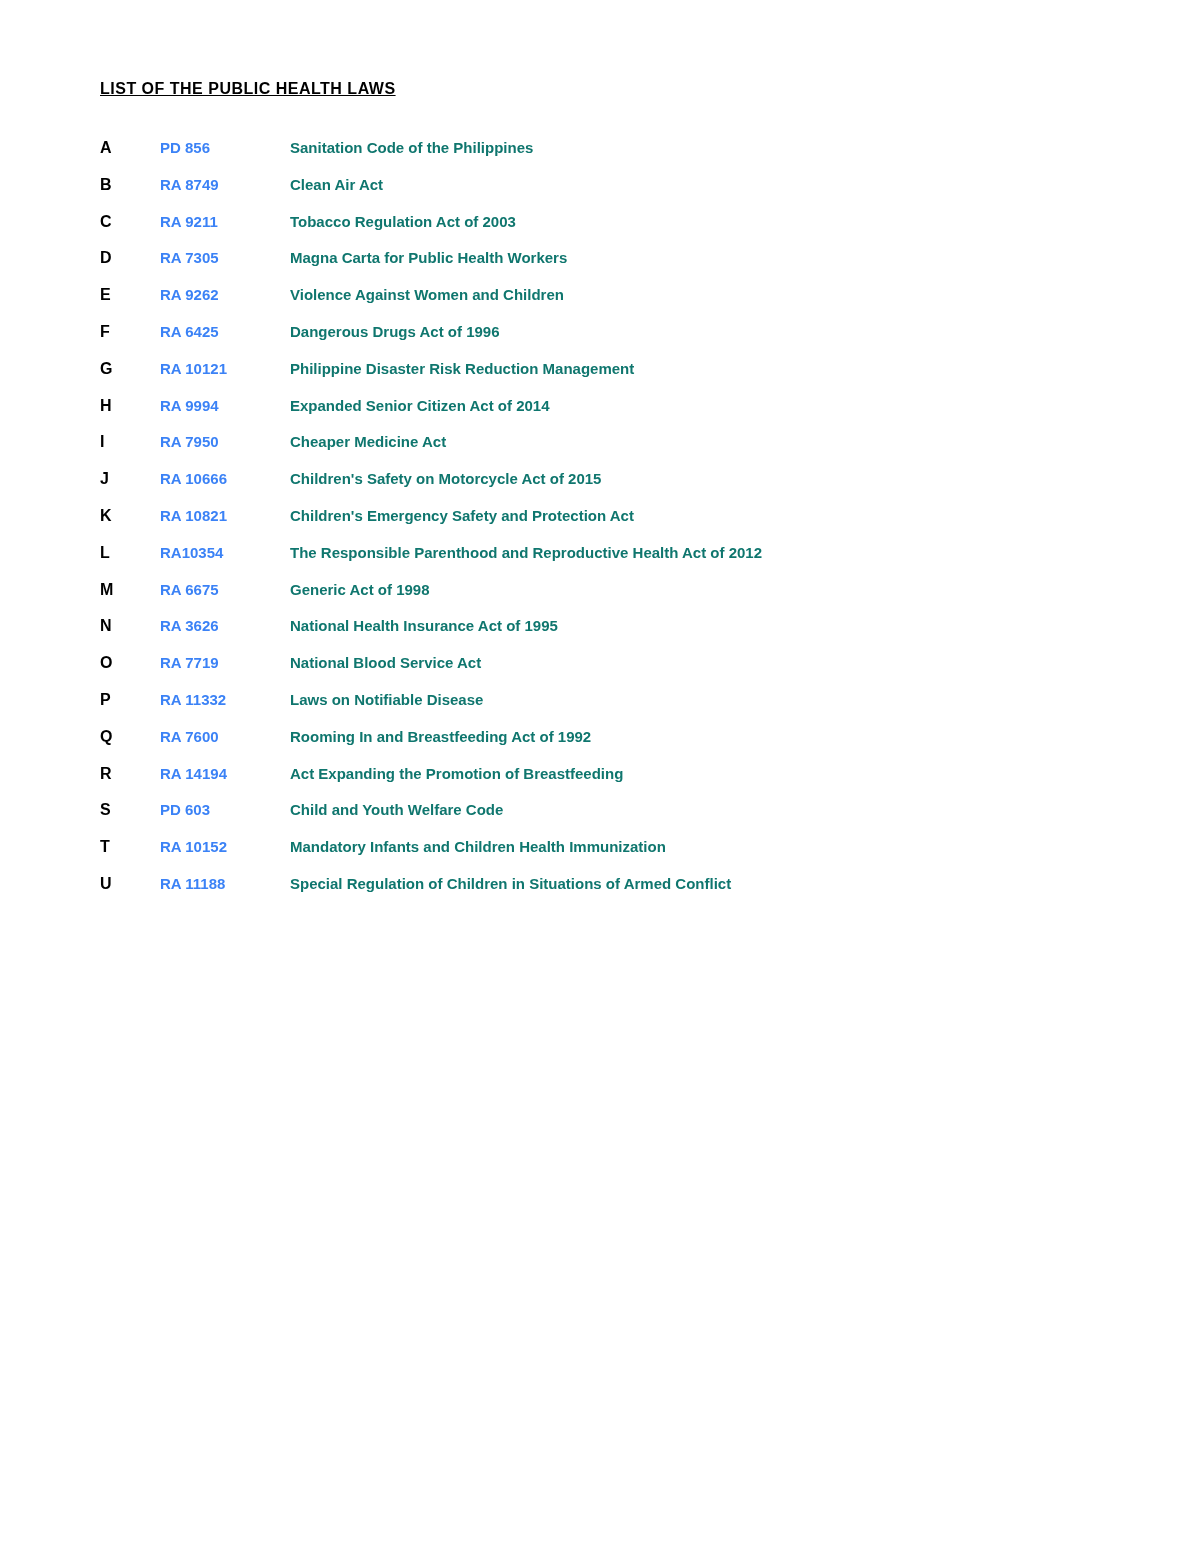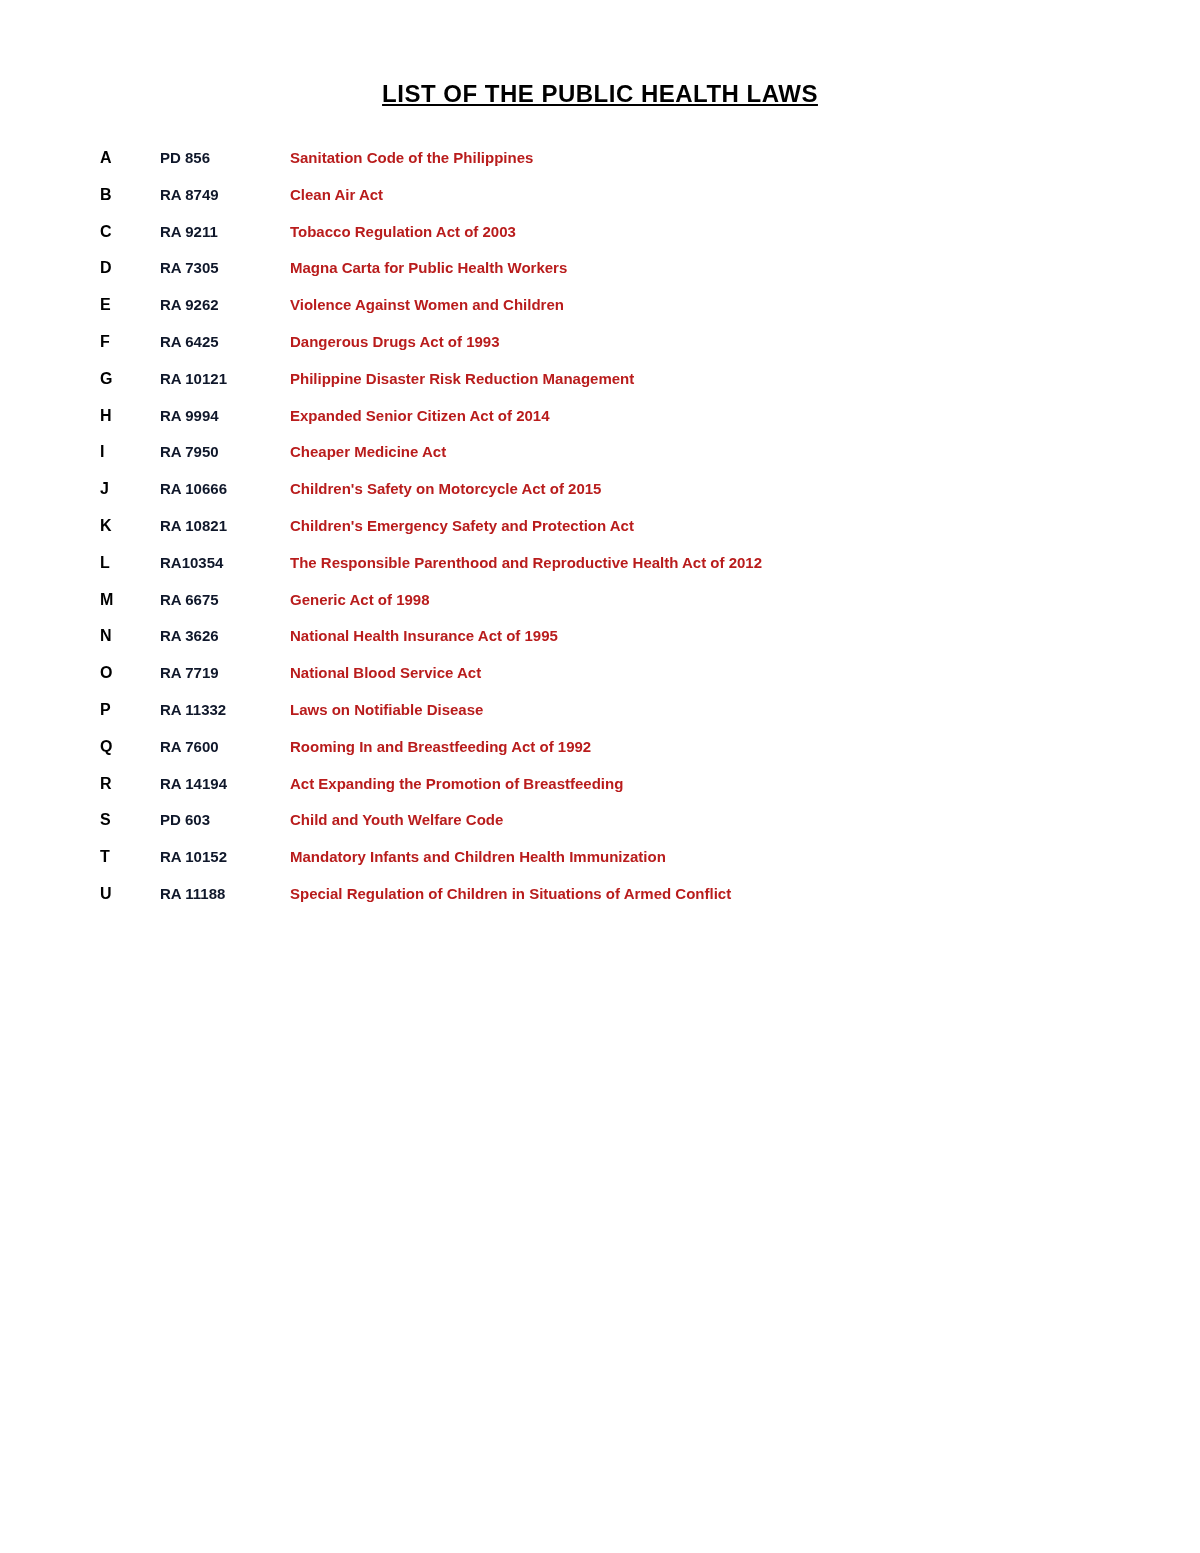--- a/index.html
+++ b/index.html
@@ -10,22 +10,21 @@
 
     body {
       background: #ffffff;
       font-family: Arial, sans-serif;
       width: 1200px;
       min-height: 1553px;
       padding: 80px 100px;
     }
 
     .page-title {
-      text-align: center;
-      font-size: 24px;
+      font-size: 16px;
       font-weight: bold;
       text-decoration: underline;
       color: #000000;
       margin-bottom: 32px;
       letter-spacing: 0.5px;
     }
 
     .law-table {
       width: 100%;
       border-collapse: collapse;
@@ -45,28 +44,28 @@
       font-size: 16px;
       font-weight: bold;
       color: #000000;
       padding-right: 10px;
     }
 
     .col-code {
       width: 130px;
       font-size: 15px;
       font-weight: bold;
-      color: #0f172a;
+      color: #3b82f6;
       padding-right: 20px;
     }
 
     .col-name {
       font-size: 15px;
       font-weight: bold;
-      color: #b91c1c;
+      color: #0f766e;
     }
   </style>
 </head>
 <body>
 
 <h1 class="page-title">LIST OF THE PUBLIC HEALTH LAWS</h1>
 
 <table class="law-table">
   <tbody id="laws-body">
       <tr>
@@ -90,21 +89,21 @@
         <td class="col-name">Magna Carta for Public Health Workers</td>
       </tr>
       <tr>
         <td class="col-letter">E</td>
         <td class="col-code">RA 9262</td>
         <td class="col-name">Violence Against Women and Children</td>
       </tr>
       <tr>
         <td class="col-letter">F</td>
         <td class="col-code">RA 6425</td>
-        <td class="col-name">Dangerous Drugs Act of 1993</td>
+        <td class="col-name">Dangerous Drugs Act of 1996</td>
       </tr>
       <tr>
         <td class="col-letter">G</td>
         <td class="col-code">RA 10121</td>
         <td class="col-name">Philippine Disaster Risk Reduction Management</td>
       </tr>
       <tr>
         <td class="col-letter">H</td>
         <td class="col-code">RA 9994</td>
         <td class="col-name">Expanded Senior Citizen Act of 2014</td>

